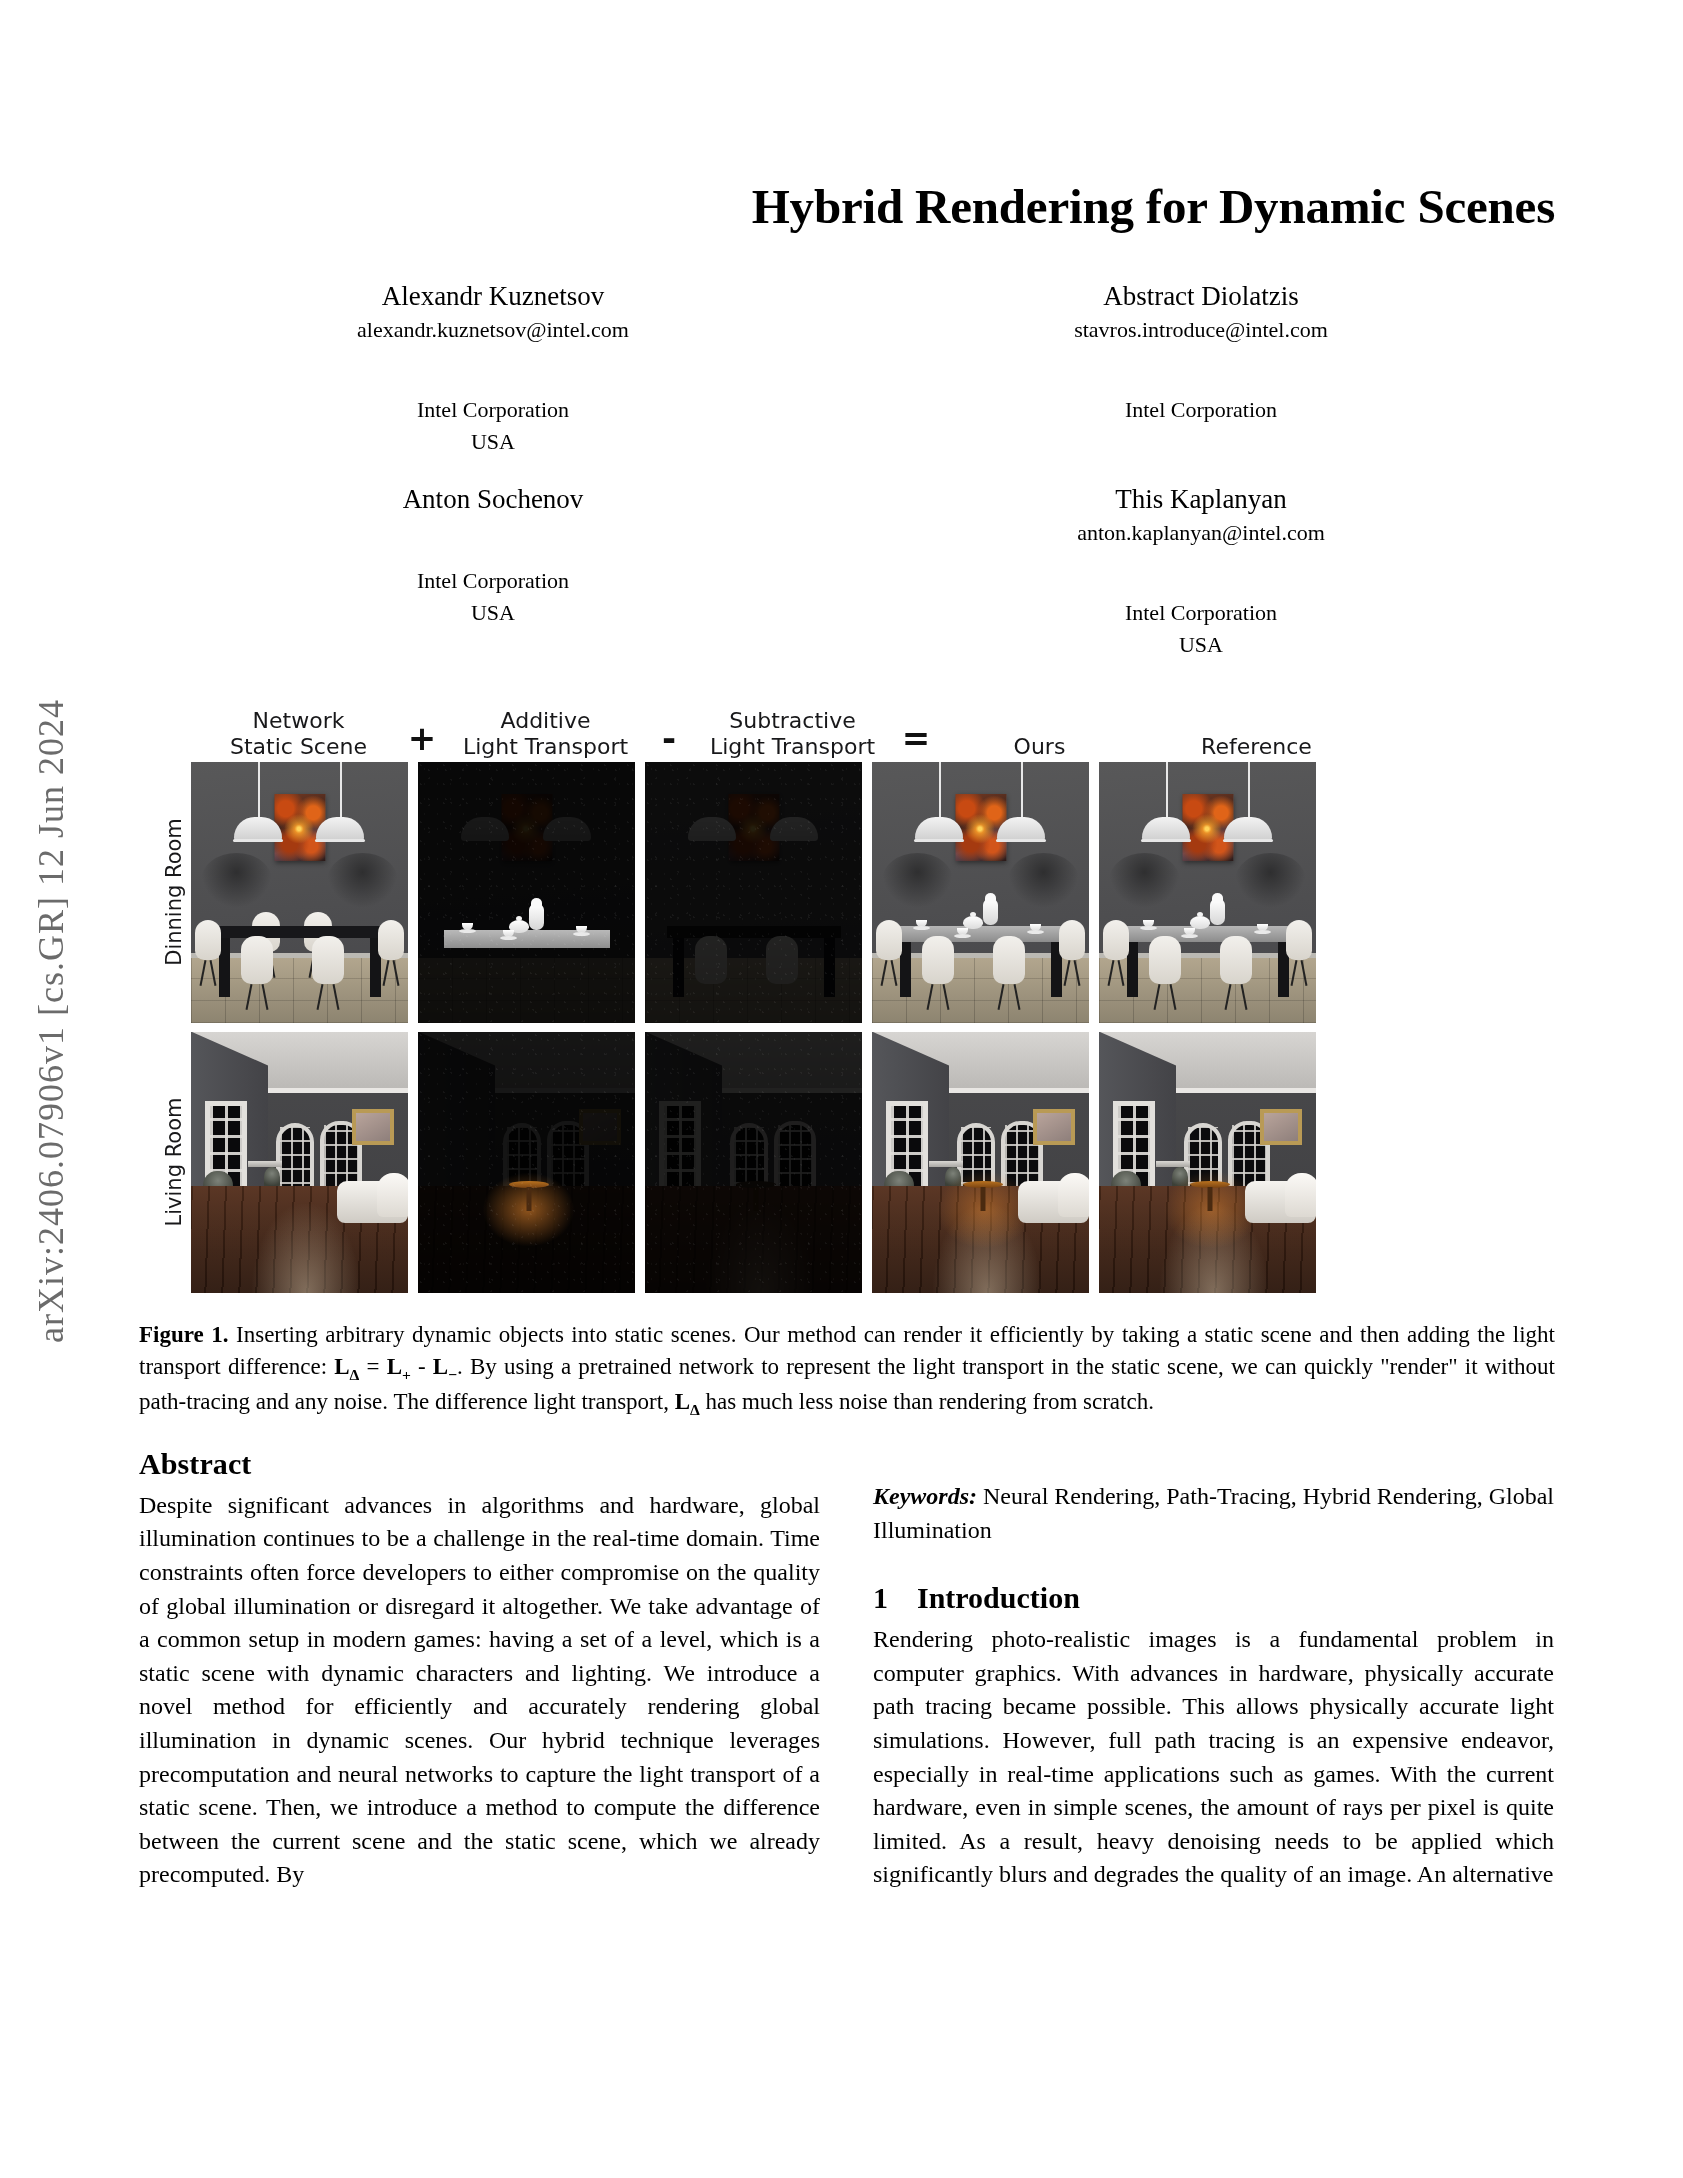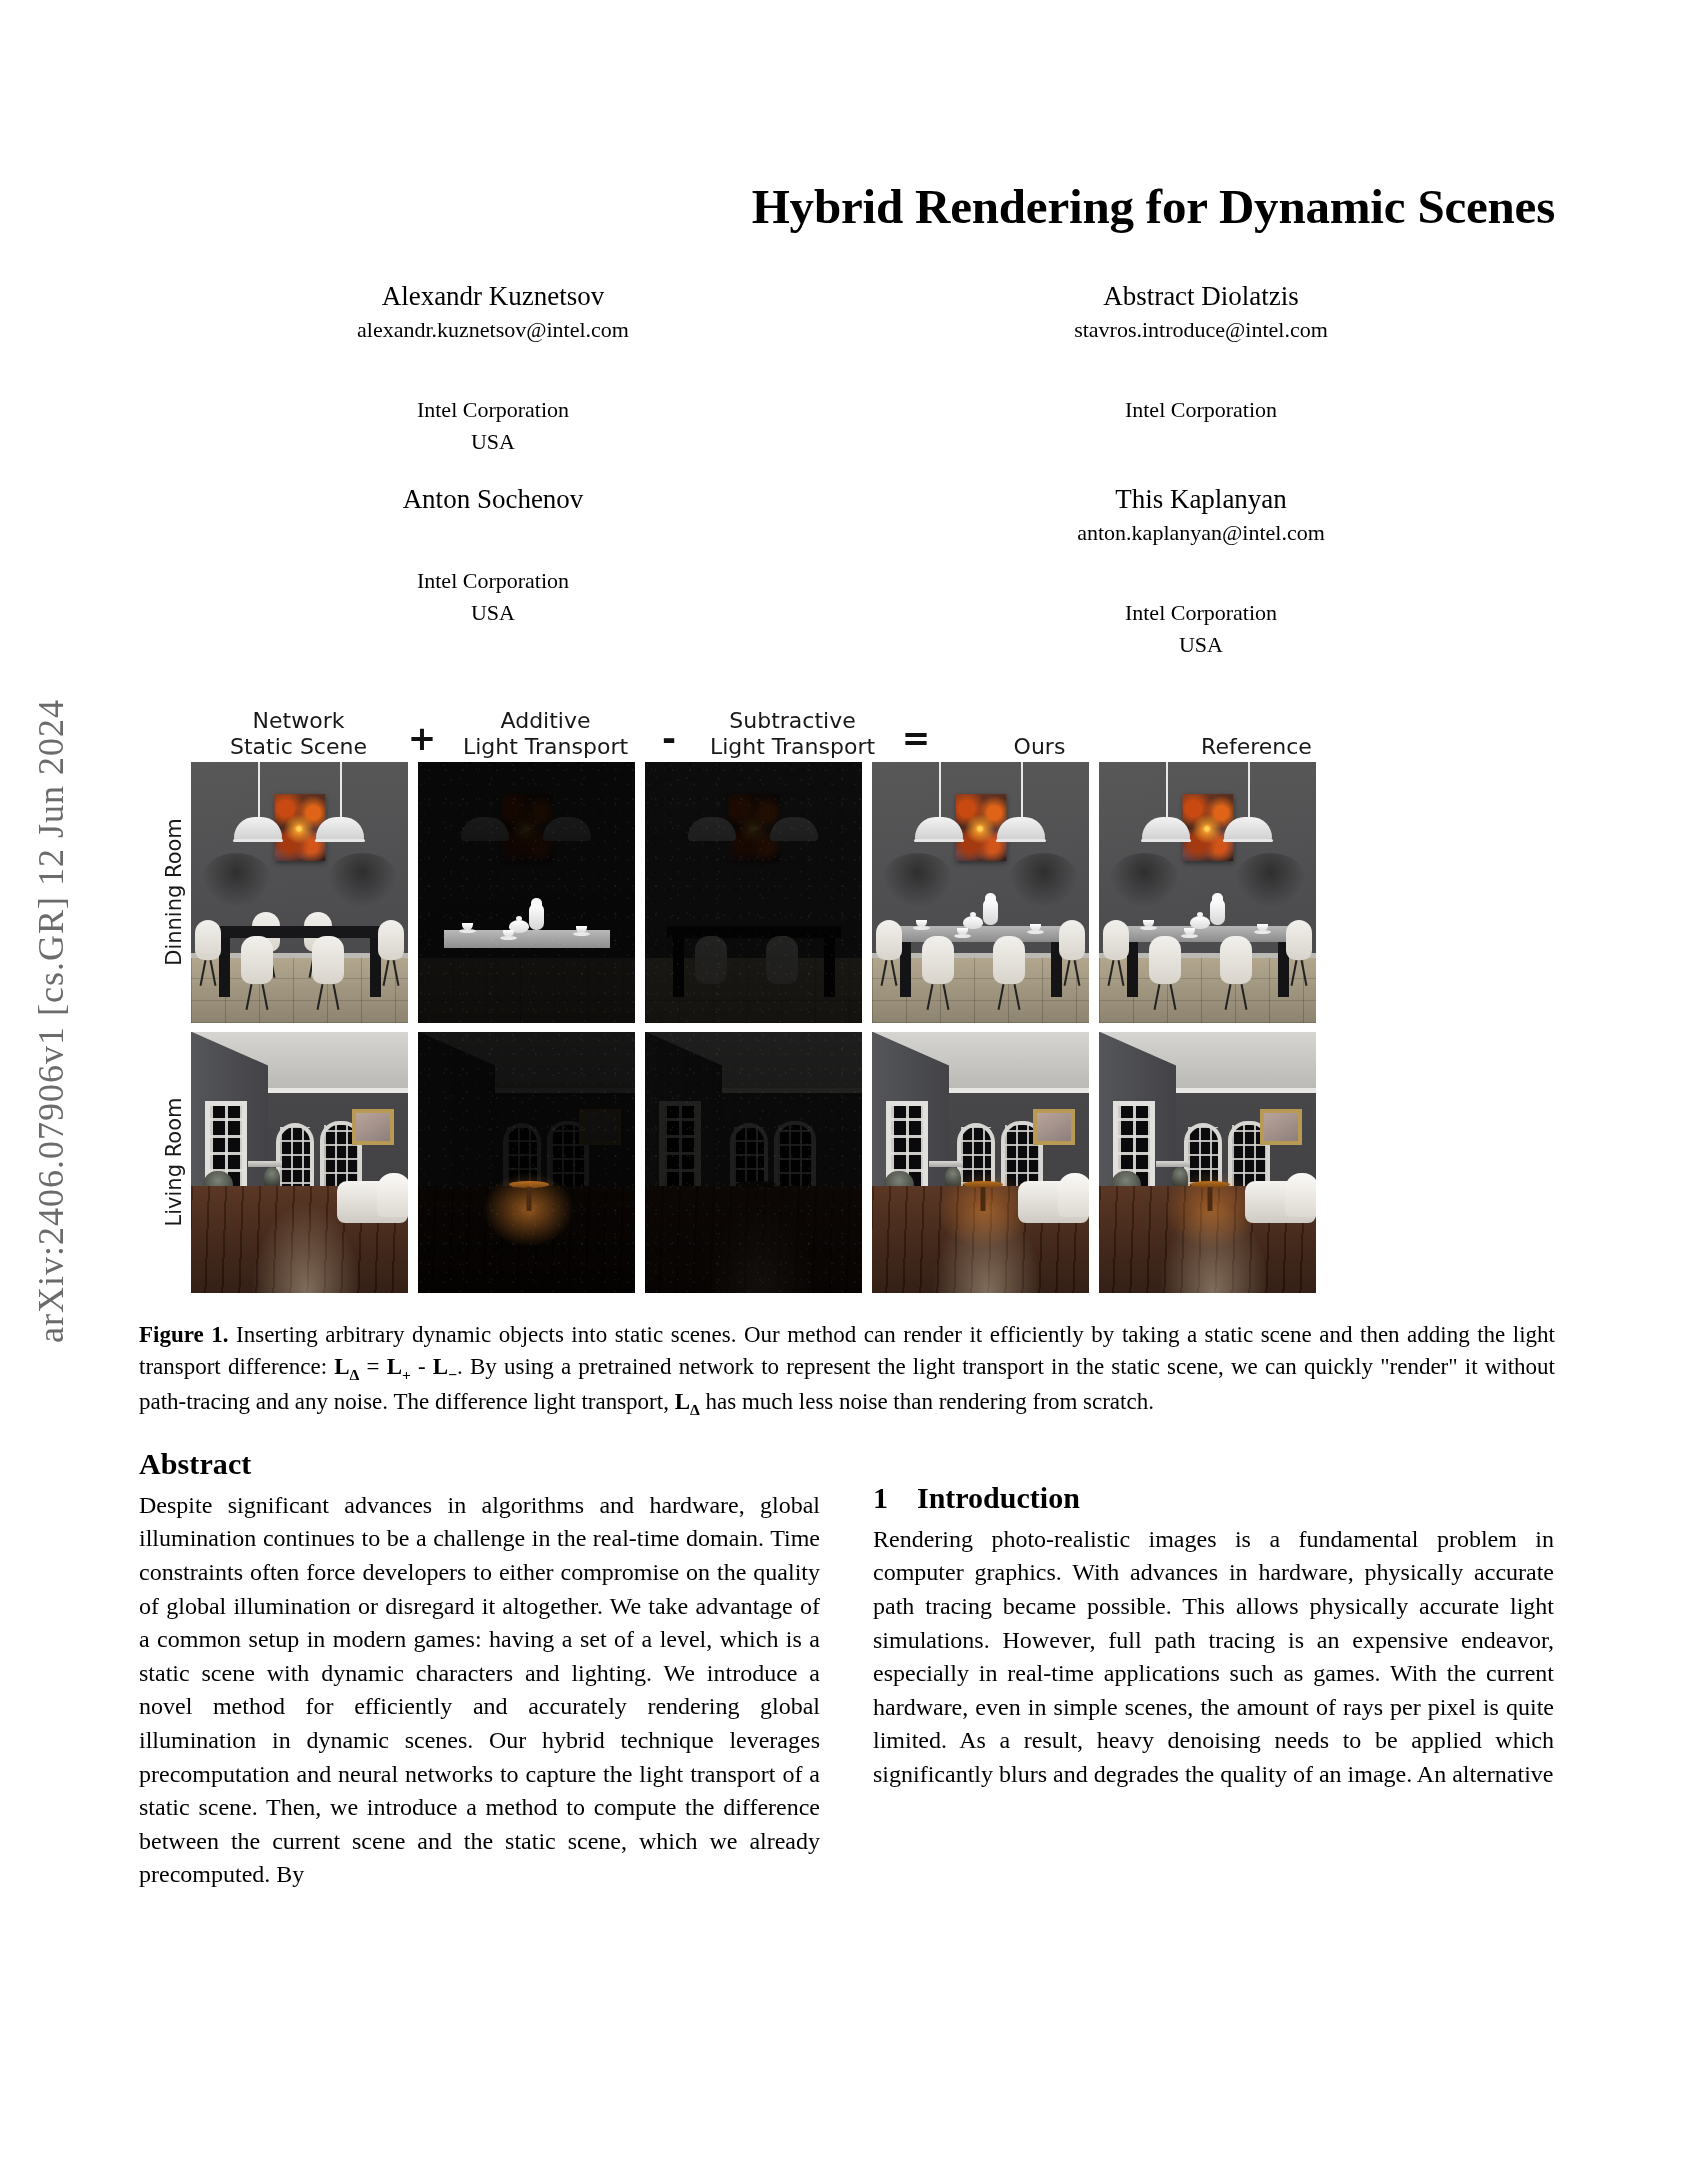--- a/index.html
+++ b/index.html
@@ -267,20 +267,21 @@
     text-align:justify;
   }
   .caption b{ font-weight:bold; }
   sub{ font-size:.68em; }
 
   
   .cols{
     margin-top:26px;
     display:flex;
     gap:53px;
+    align-items:flex-end;
   }
   .col{ width:681px; }
   h2.sec{
     font-size:30px;
     font-weight:bold;
     margin:0 0 8px 0;
     letter-spacing:0.1px;
   }
   h2.numsec{
     font-size:30px;
@@ -663,19 +664,20 @@
   </div>
 
   <div class="cols">
 
     <div class="col">
       <h2 class="sec">Abstract</h2>
       <p class="body">Despite significant advances in algorithms and hardware, global illumination continues to be a challenge in the real-time domain. Time constraints often force developers to either compromise on the quality of global illumination or disregard it altogether. We take advantage of a common setup in modern games: having a set of a level, which is a static scene with dynamic characters and lighting. We introduce a novel method for efficiently and accurately rendering global illumination in dynamic scenes. Our hybrid technique leverages precomputation and neural networks to capture the light transport of a static scene. Then, we introduce a method to compute the difference between the current scene and the static scene, which we already precomputed. By</p>
     </div>
 
     <div class="col">
+      <p class="kw"><i>Keywords:</i><span> Neural Rendering, Path-Tracing, Hybrid Rendering, Global Illumination</span></p>
       <h2 class="numsec"><span class="num">1</span><span>Introduction</span></h2>
       <p class="body">Rendering photo-realistic images is a fundamental problem in computer graphics. With advances in hardware, physically accurate path tracing became possible. This allows physically accurate light simulations. However, full path tracing is an expensive endeavor, especially in real-time applications such as games. With the current hardware, even in simple scenes, the amount of rays per pixel is quite limited. As a result, heavy denoising needs to be applied which significantly blurs and degrades the quality of an image. An alternative</p>
     </div>
   </div>
 
 </div>
 
 
 </body></html>

